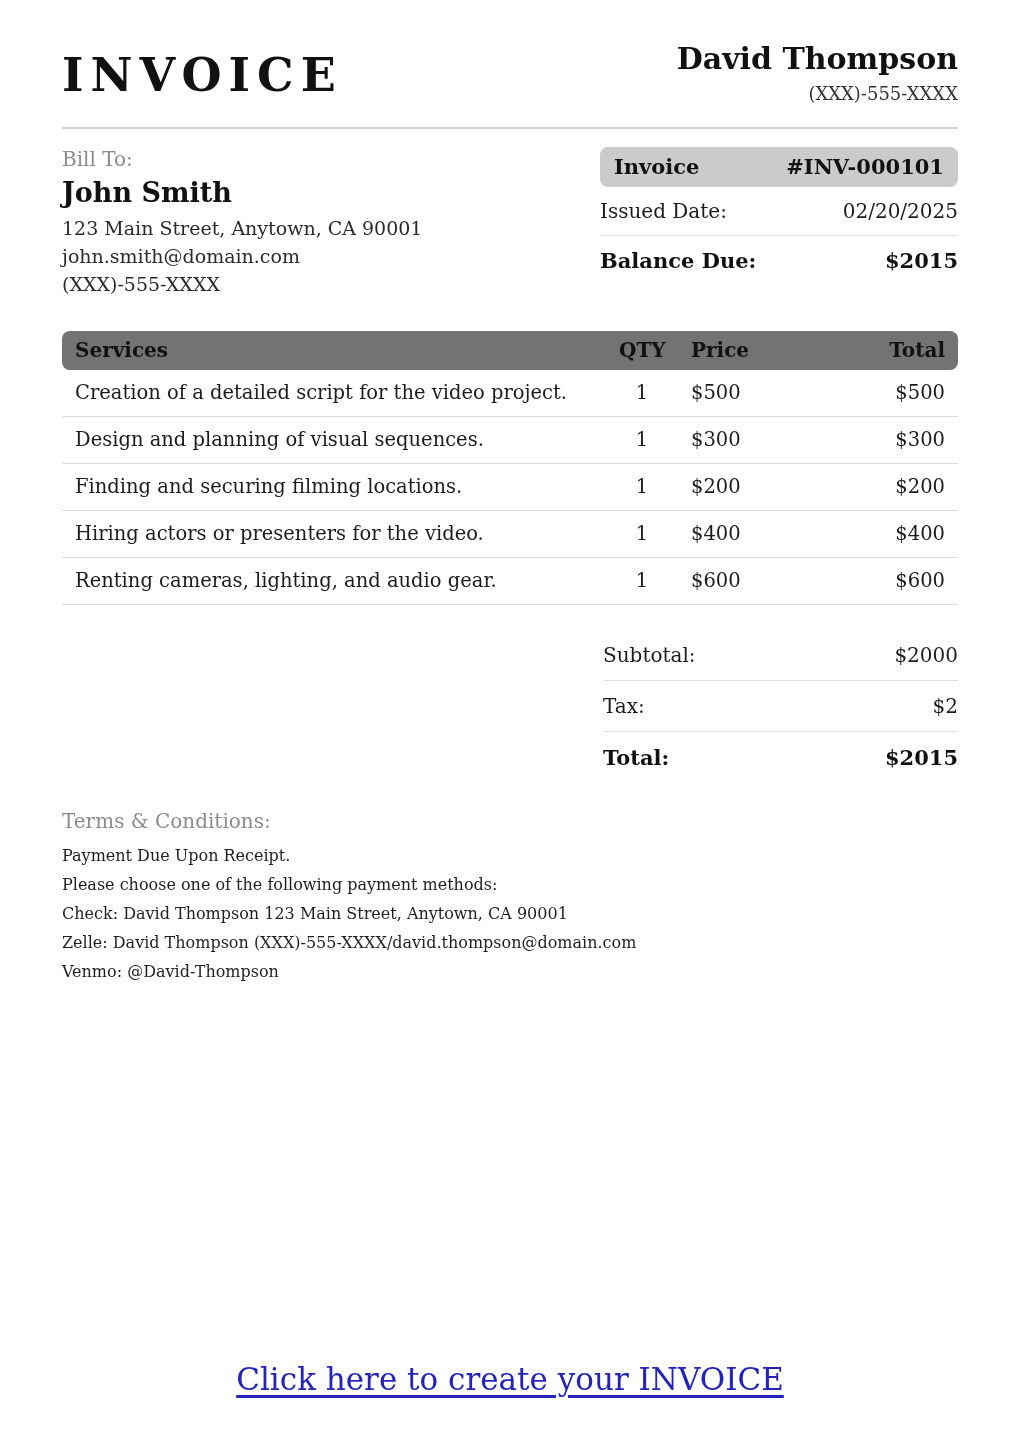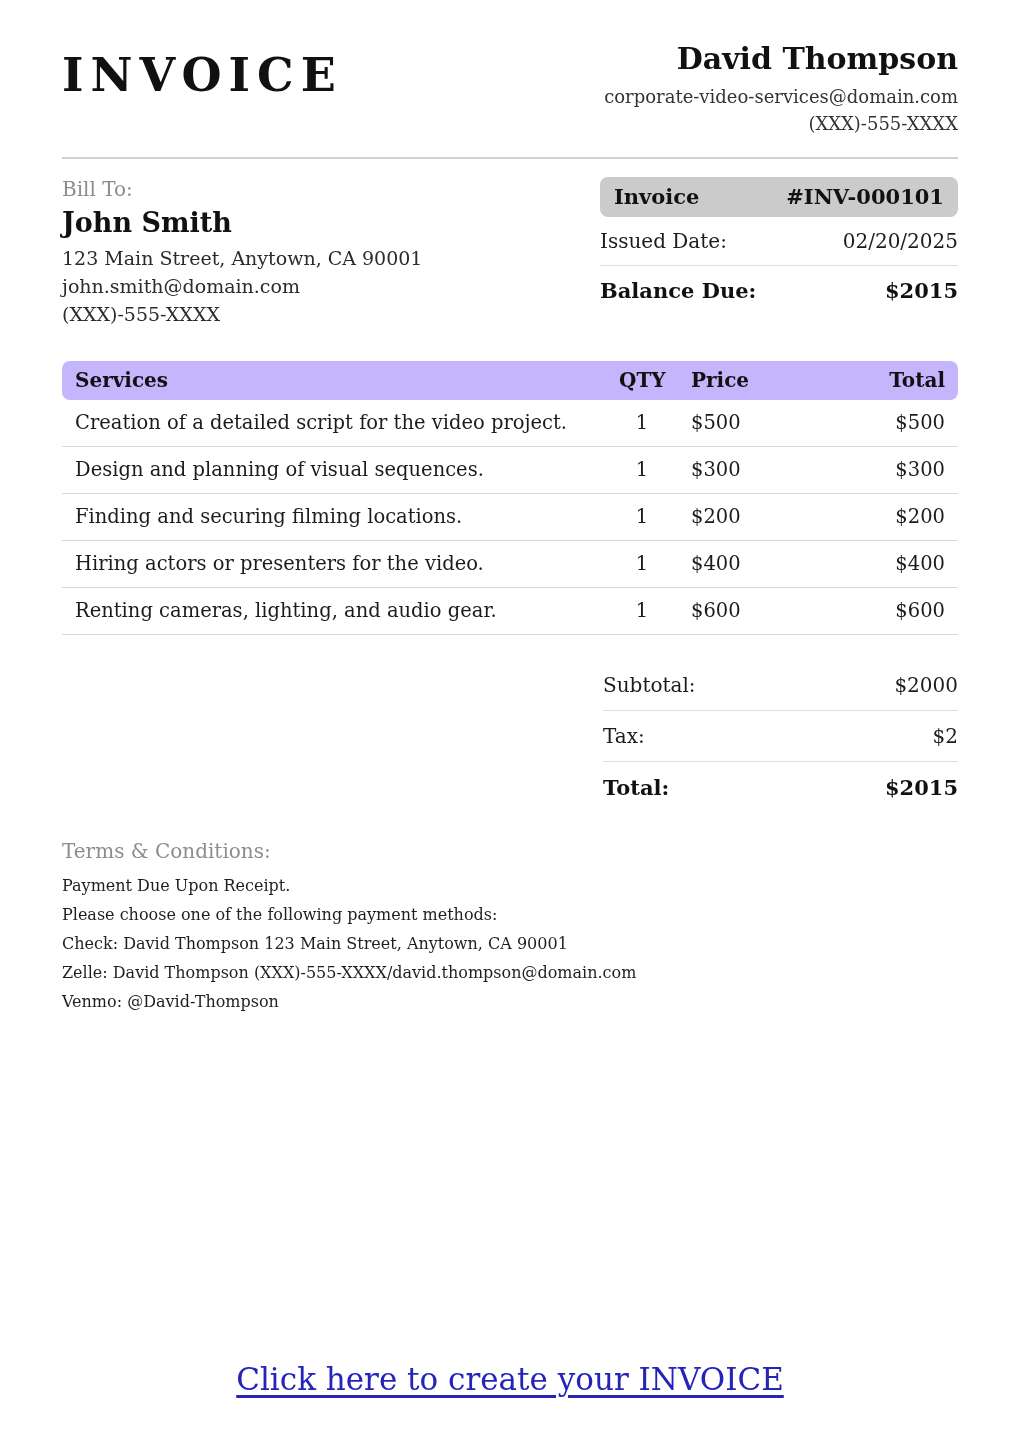--- a/index.html
+++ b/index.html
@@ -47,21 +47,21 @@
   .invoice-box-row {
     display: flex; justify-content: space-between; align-items: center;
     padding: 12px 0; font-size: 20px; color: #1c1c1c;
   }
   .invoice-box-row.with-rule { border-bottom: 1.5px solid #dedede; }
   .invoice-box-row.bold { font-weight: bold; font-size: 21px; color: #111; }
 
   
   .services { margin-top: 36px; }
   .thead {
-    background: #c4b5fd; border-radius: 8px;
+    background: #737373; border-radius: 8px;
     display: grid; grid-template-columns: 1fr 72px 130px 150px;
     align-items: center; height: 39px;
     font-size: 20px; font-weight: bold; color: #111;
   }
   .thead .cell { padding: 0 13px; }
   .trow {
     display: grid; grid-template-columns: 1fr 72px 130px 150px;
     align-items: center; height: 47px;
     border-bottom: 1.5px solid #d9d9d9;
     font-size: 19.5px; color: #1c1c1c;
@@ -94,21 +94,20 @@
 </style>
 </head>
 <body>
 
 <div class="page">
 
   <div class="header">
     <div class="doc-title">INVOICE</div>
     <div class="business">
       <div class="business-name">David Thompson</div>
-      <div class="business-email">corporate-video-services@domain.com</div>
       <div class="business-phone">(XXX)-555-XXXX</div>
     </div>
   </div>
 
   <hr class="top-divider">
 
   <div class="info-row">
     <div class="bill-to">
       <div class="muted-label">Bill To:</div>
       <div class="client-name">John Smith</div>

